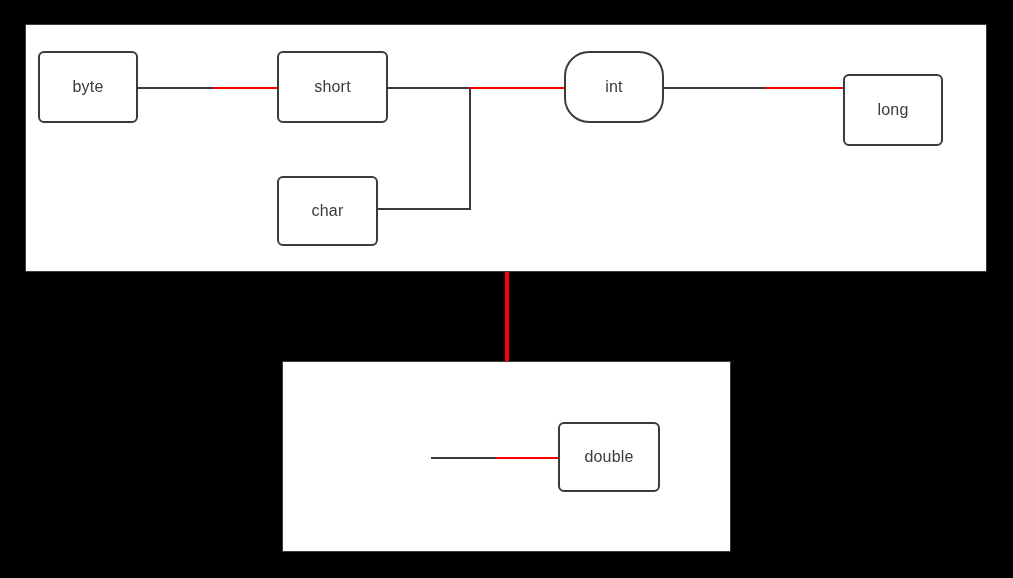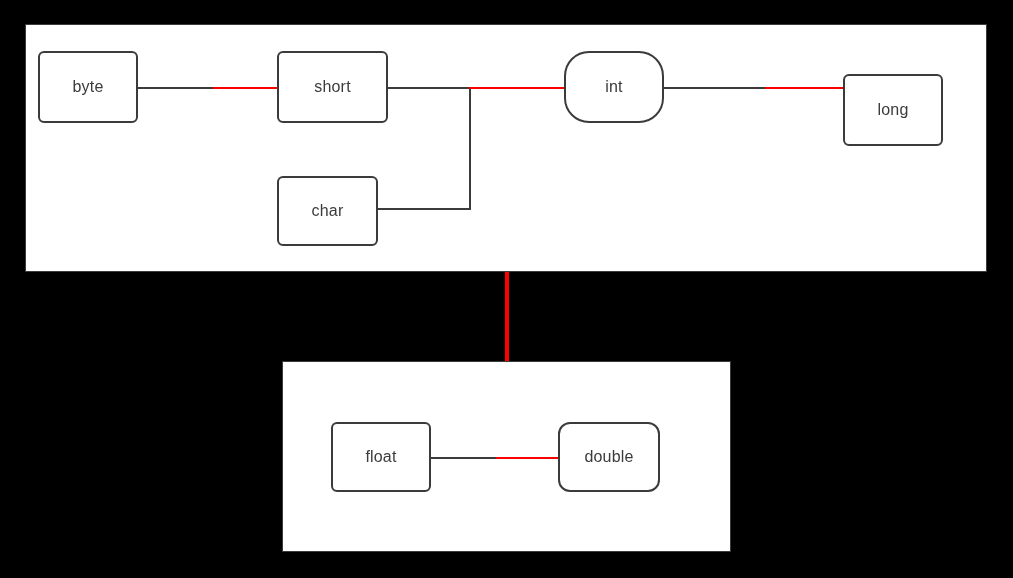--- a/index.html
+++ b/index.html
@@ -54,21 +54,21 @@
     font-family: "Liberation Sans", "DejaVu Sans", sans-serif;
     line-height: 1;
     letter-spacing: 0.2px;
   }
   #node-byte   { left: 38px;  top: 51px;  width: 100px; height: 72px; }
   #node-short  { left: 277px; top: 51px;  width: 111px; height: 72px; }
   #node-char   { left: 277px; top: 176px; width: 101px; height: 70px; }
   #node-int    { left: 564px; top: 51px;  width: 100px; height: 72px; border-radius: 25px; }
   #node-long   { left: 843px; top: 51px;  width: 100px; height: 72px; margin-top: 23px; }
   #node-float  { left: 331px; top: 422px; width: 100px; height: 70px; }
-  #node-double { left: 558px; top: 422px; width: 102px; height: 70px; border-radius: 12px; }
+  #node-double { left: 558px; top: 422px; width: 102px; height: 70px; }
 
   
   .seg {
     position: absolute;
     box-sizing: border-box;
   }
   .seg-h { height: 0; border-top-width: 2px; border-top-style: solid; }
   .seg-v { width: 0;  border-left-width: 2px; border-left-style: solid; }
   .seg-black { border-color: #3b3b3b; }
   .seg-red   { border-color: #ff0000; }
@@ -128,20 +128,17 @@
     <span>long</span>
   </div>
 
   <div class="seg seg-v seg-red-thick" id="seg-group-link-red"></div>
 
   <div class="group-panel" id="group-floating"></div>
 
   <div class="seg seg-h seg-black" id="seg-float-double-black"></div>
   <div class="seg seg-h seg-red" id="seg-float-double-red"></div>
 
-  <div class="node" id="node-float">
-    <span>float</span>
-  </div>
   <div class="node" id="node-double">
     <span>double</span>
   </div>
 
 </div>
 
 </body></html>

